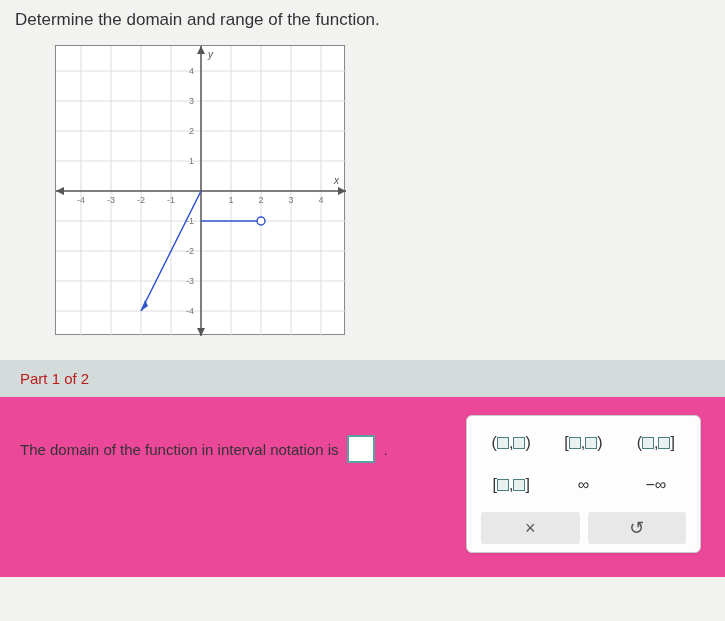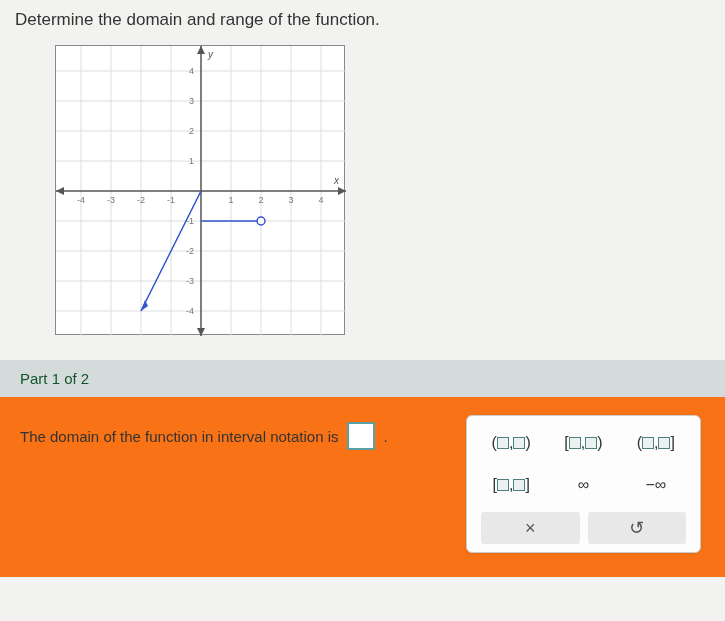--- a/index.html
+++ b/index.html
@@ -21,25 +21,25 @@
       height: 290px;
       border: 1px solid #888;
       background: #fff;
       position: relative;
     }
     .part-header {
       background: #d4dcdb;
       padding: 10px 20px;
       margin-top: 25px;
       font-size: 15px;
-      color: #14532d;
+      color: #b91c1c;
     }
     .answer-area {
-      background: #f97316;
-      padding: 25px 20px 40px;
+      background: #ec4899;
+      padding: 38px 20px 40px;
       position: relative;
       min-height: 180px;
     }
     .answer-text {
       font-size: 15px;
       display: inline-block;
       vertical-align: middle;
     }
     .input-box {
       display: inline-block;

